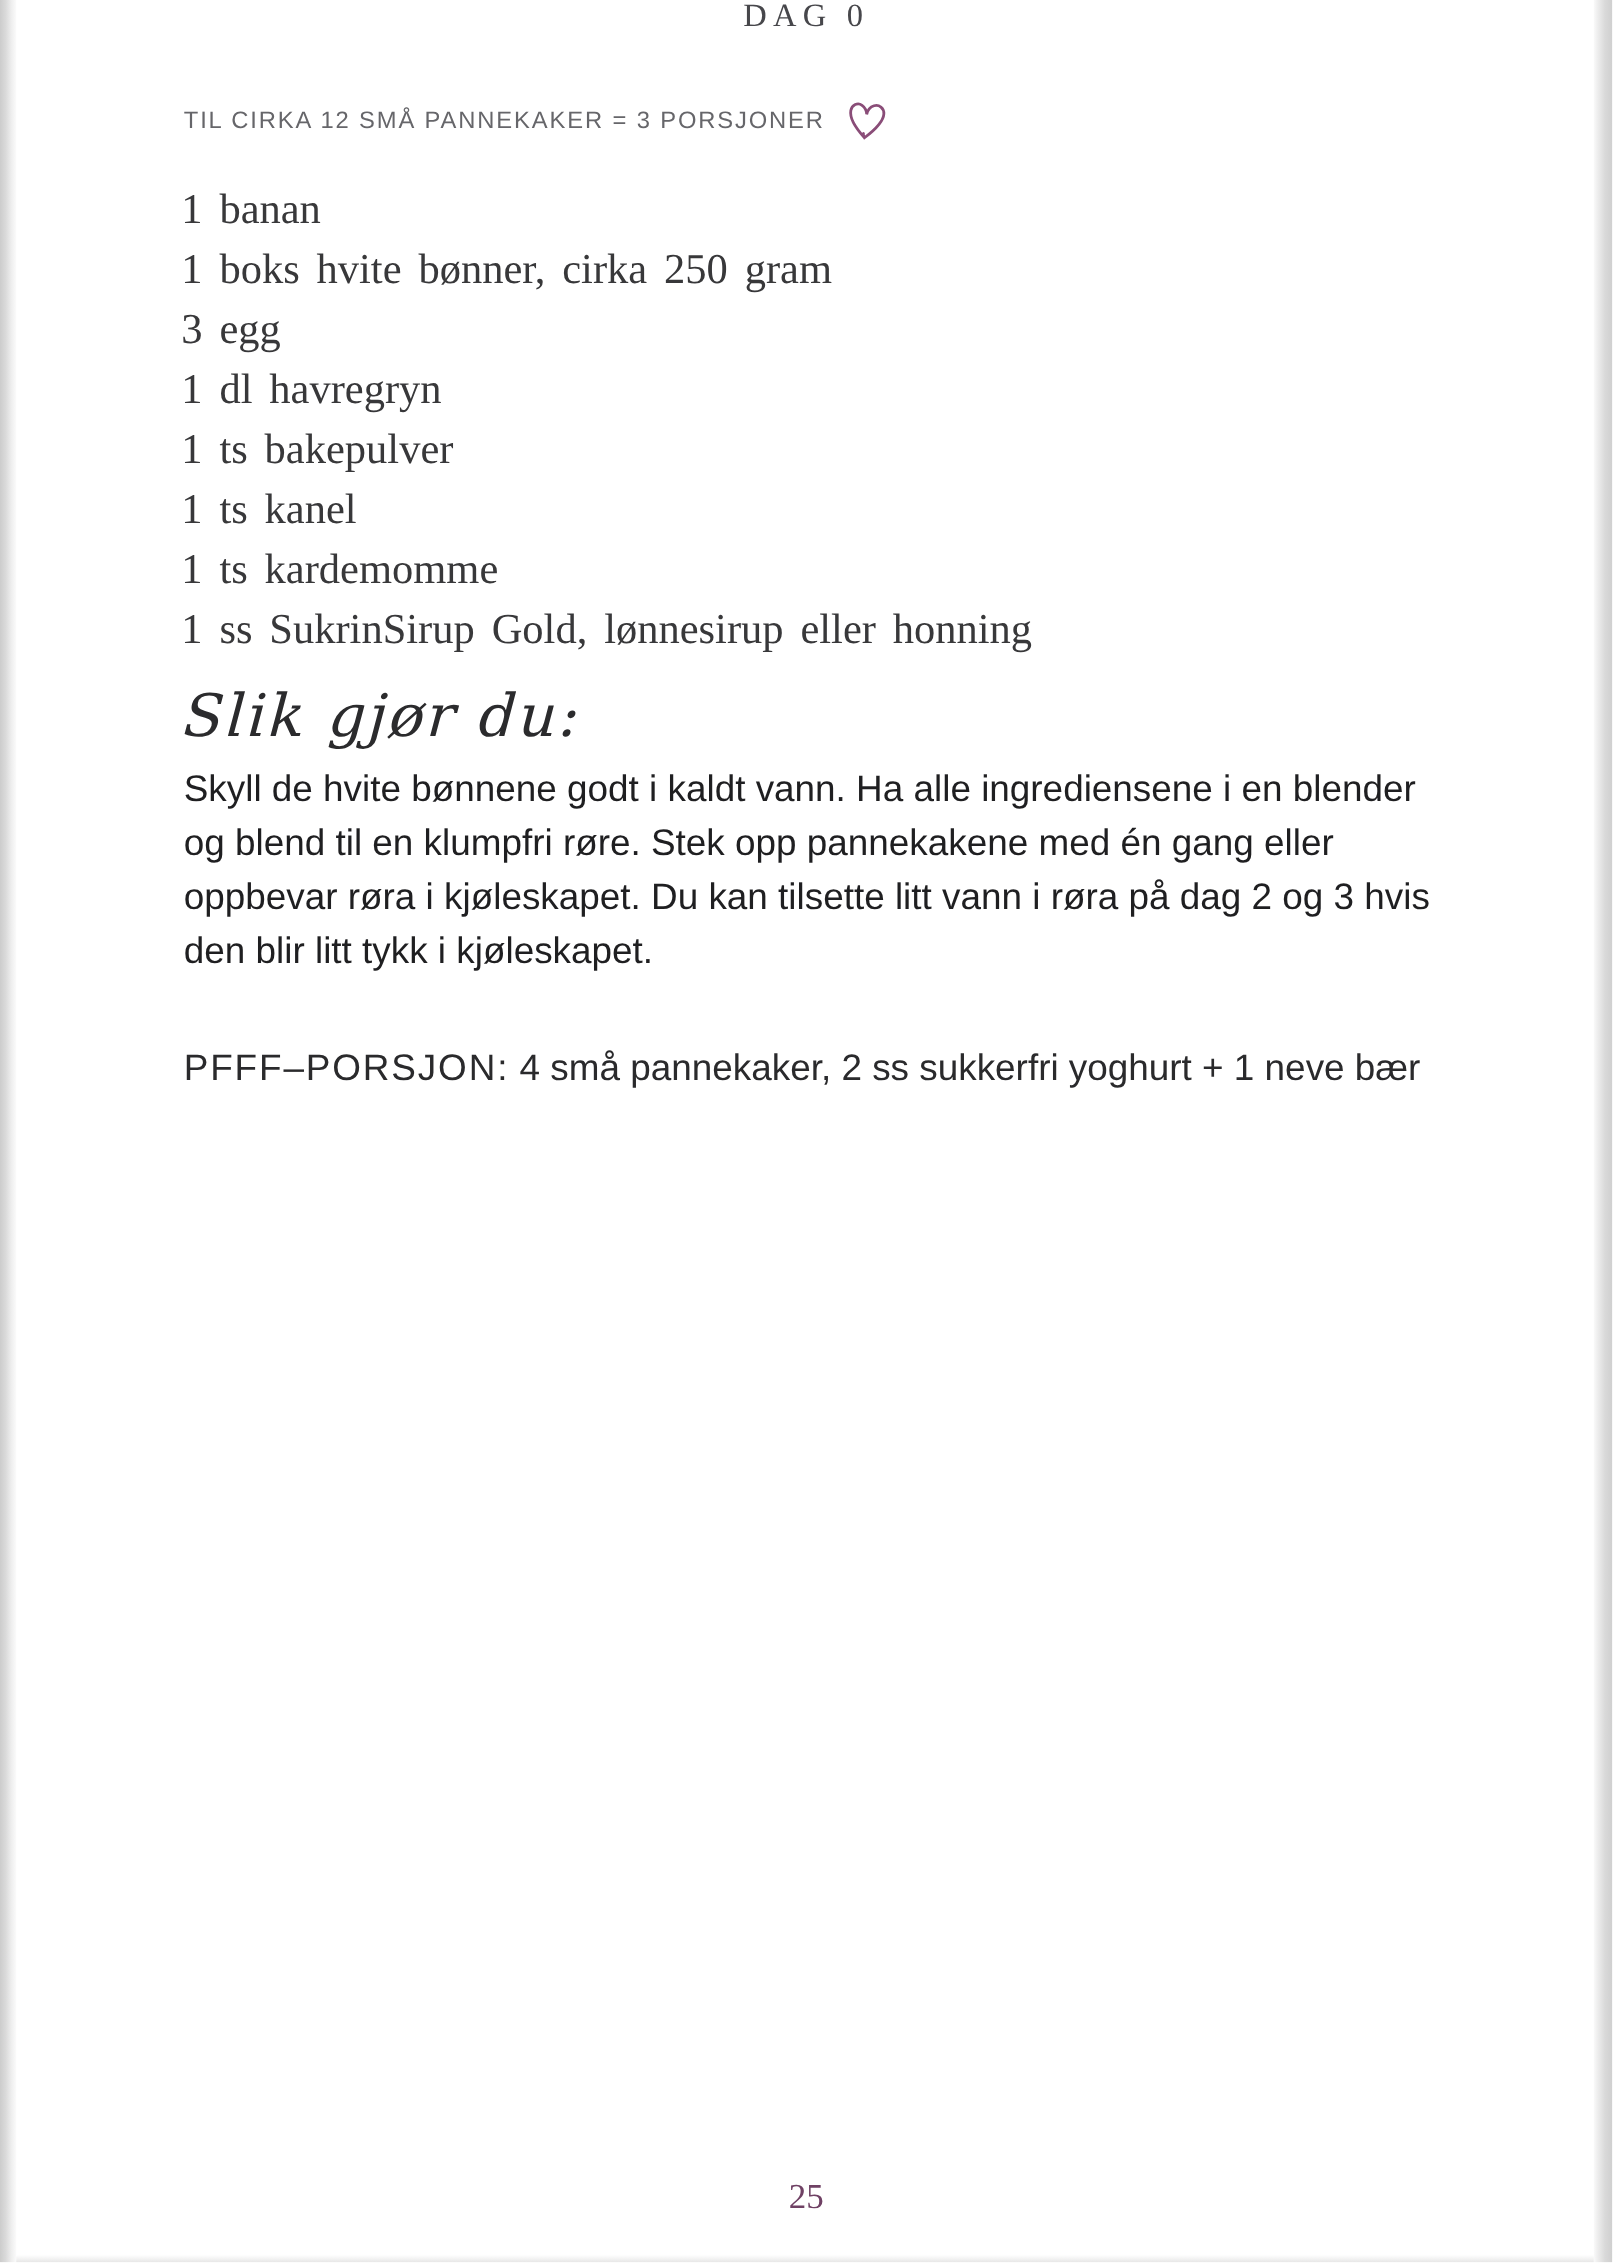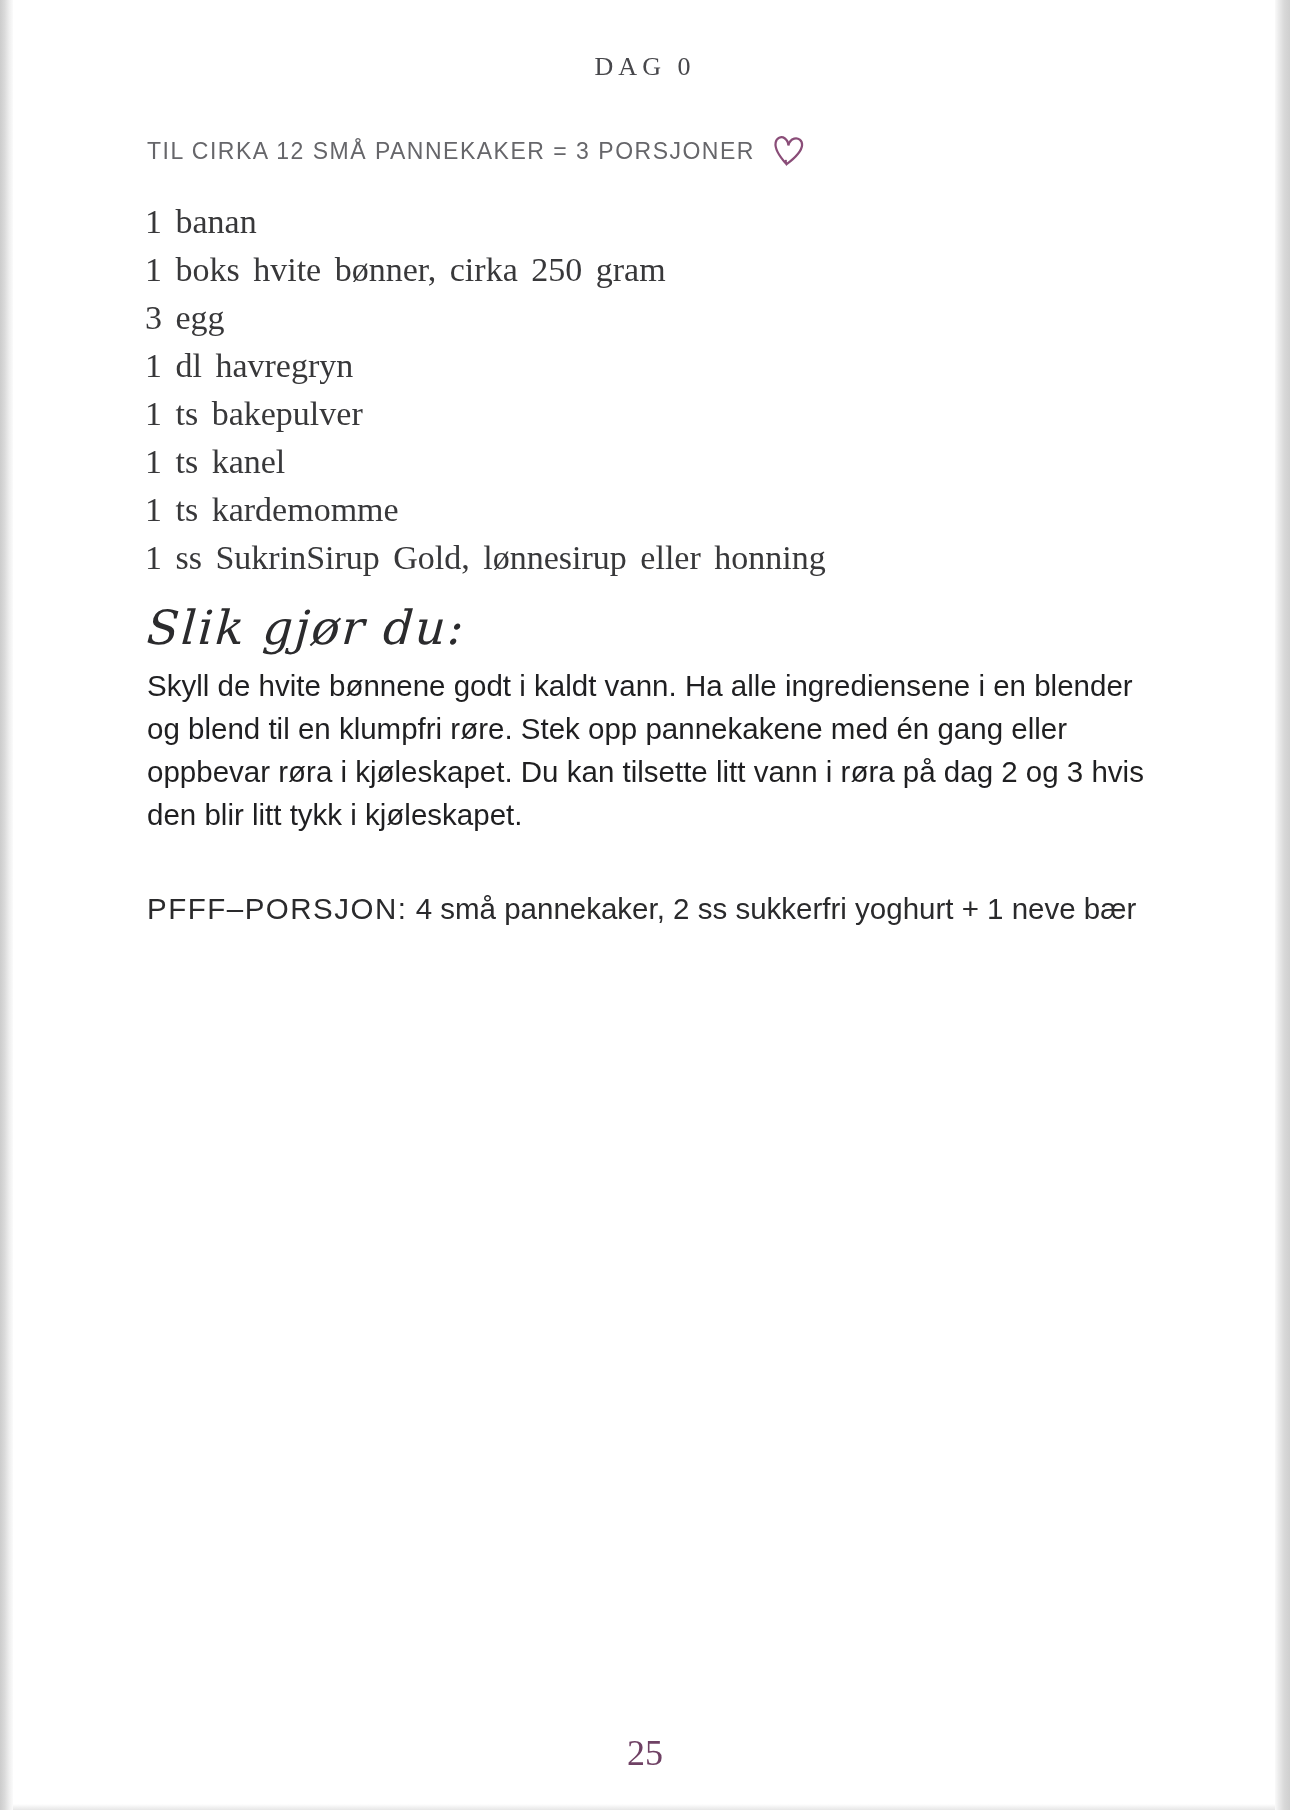--- a/index.html
+++ b/index.html
@@ -19,21 +19,20 @@
   .edge-right {
     position: absolute; right: 0; top: 0; bottom: 0; width: 15px;
     background: linear-gradient(to left, #cfcfcf 0%, #d9d9d9 40%, #ededed 78%, #fafafa 100%);
   }
   .edge-bottom {
     position: absolute; left: 13px; right: 15px; bottom: 0; height: 6px;
     background: linear-gradient(to top, #e6e6e6 0%, #ffffff 100%);
   }
 
   .kicker {
-    padding-top: 54px;
     text-align: center;
     font-family: "Liberation Serif", serif;
     font-size: 26px;
     letter-spacing: 5px;
     color: #47474b;
     line-height: 1;
   }
   .title {
     margin: 44px 0 0 145px;
     font-family: "Liberation Serif", serif;
@@ -43,21 +42,21 @@
     letter-spacing: 1px;
     color: #7b4e6d;
   }
   .yield-row {
     margin: 54px 0 0 147px;
     display: flex;
     align-items: center;
     gap: 16px;
   }
   .yield-text {
-    font-size: 23px;
+    font-size: 19px;
     letter-spacing: 1.5px;
     color: #66666a;
   }
   .heart { width: 34px; height: 34px; transform: rotate(6deg); flex: 0 0 auto; }
 
   .ingredients {
     margin: 30px 0 0 145px;
     padding: 0;
     list-style: none;
     font-family: "Liberation Serif", serif;
@@ -90,21 +89,21 @@
     font-size: 29.5px;
     color: #2a2a2c;
   }
   .portion-label { letter-spacing: 1.5px; text-align: center; }
   .page-number {
     position: absolute;
     left: 0; right: 0;
     bottom: 36px;
     text-align: center;
     font-family: "Liberation Serif", serif;
-    font-size: 36px;
+    font-size: 28px;
     color: #6f4164;
   }
 </style>
 </head>
 <body>
 
 <div class="page">
   <div class="edge-left"></div>
   <div class="edge-right"></div>
   <div class="edge-bottom"></div>

